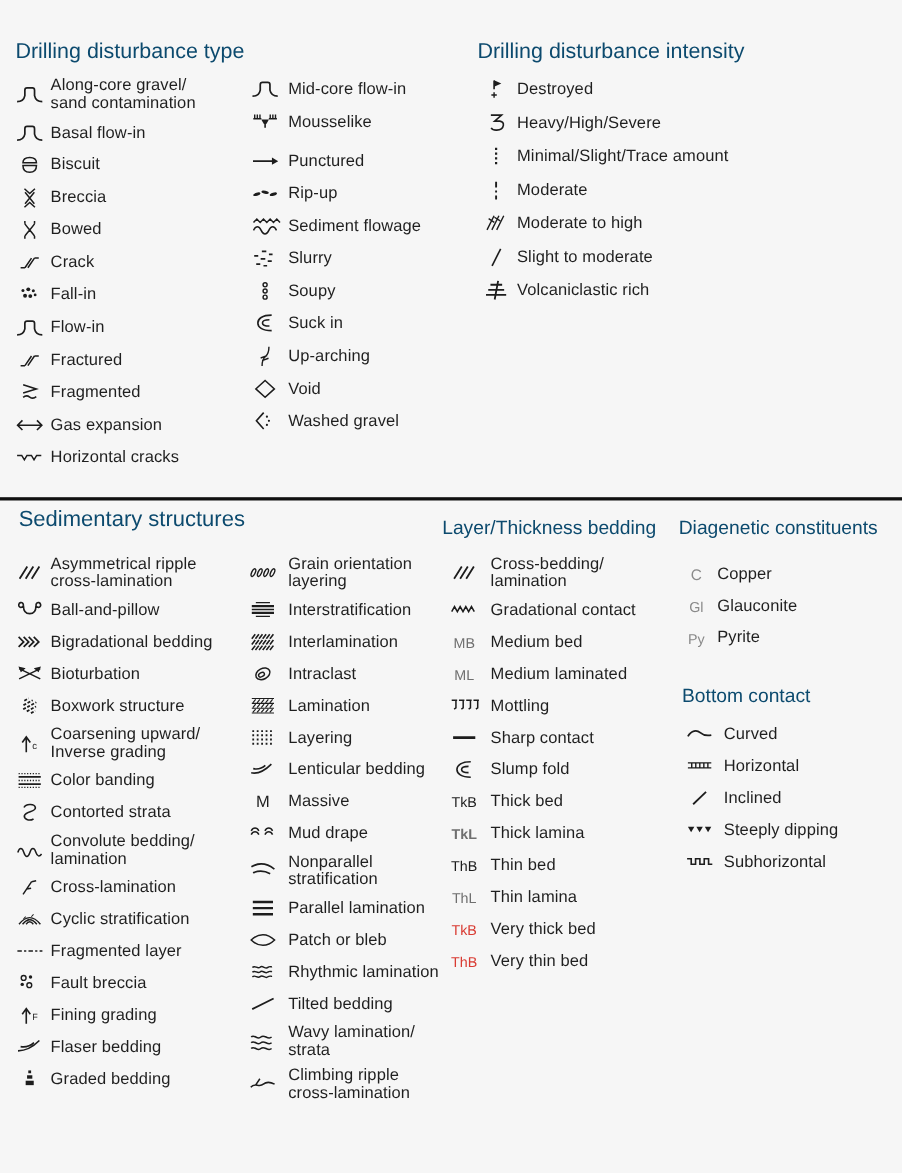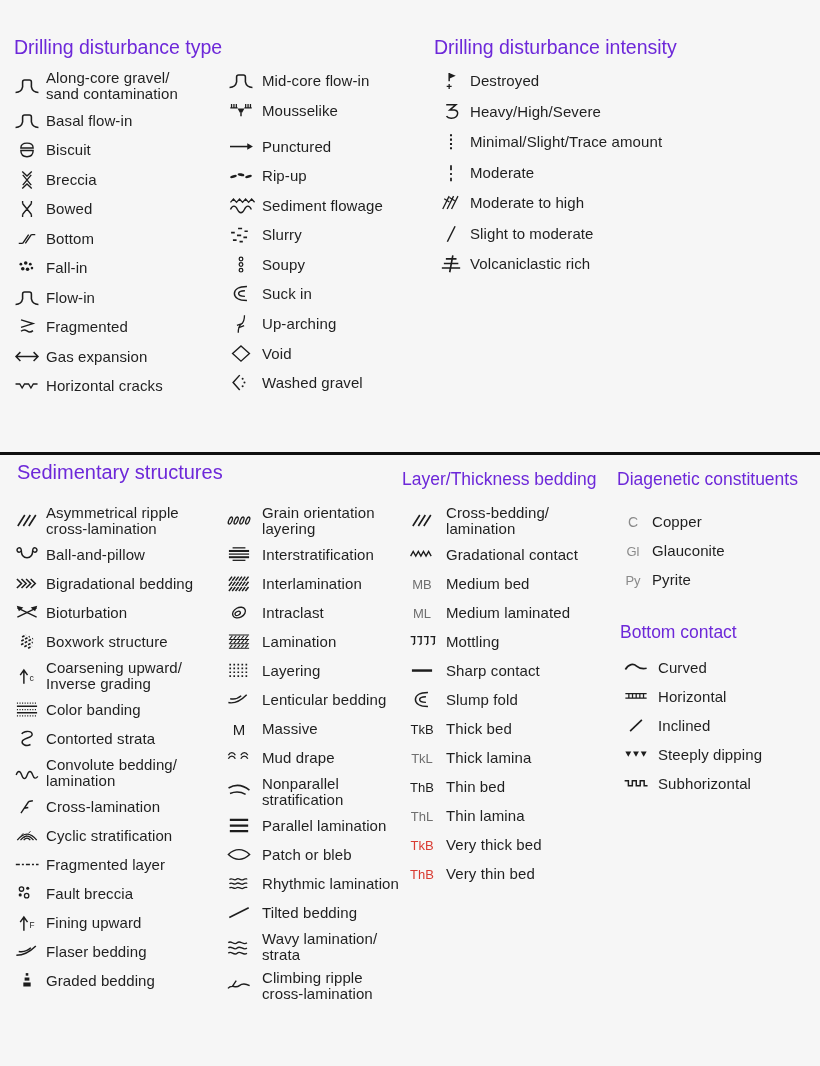--- a/index.html
+++ b/index.html
@@ -1,19 +1,19 @@
 <!DOCTYPE html>
 <html><head>
 <meta charset="utf-8">
 <style>
   html,body{margin:0;padding:0}
   body{width:820px;height:1066px;background:#f6f6f6;position:relative;overflow:hidden;
        font-family:"Liberation Sans","DejaVu Sans",sans-serif;color:#1d1d1d}
   .page{position:absolute;inset:0}
-  .title{position:absolute;color:#6d28d9;white-space:nowrap}
+  .title{position:absolute;color:#0c4a6e;white-space:nowrap}
   .t-lg{font-size:19.5px}
   .t-md{font-size:17.5px}
   #t-type{left:14px;top:36px}
   #t-int{left:434px;top:36px}
   #t-sed{left:17px;top:461px;font-size:20px}
   #t-layer{left:402px;top:469px}
   #t-diag{left:617px;top:469px}
   #t-bottom{left:620px;top:622px}
   .divider{position:absolute;left:0;top:452px;width:820px;height:3px;background:#101010}
   .col{position:absolute}
@@ -86,21 +86,21 @@
           </svg>
         </span>
         <span class="lbl">Bowed</span>
       </div>
       <div class="item">
         <span class="sym">
           <svg viewBox="0 0 30 24" width="30" height="22" fill="none" stroke="currentColor" stroke-linecap="butt" stroke-linejoin="miter">
             <path d="M6,16.8 h4.3 M10.3,16.8 L16.8,7.2 M13.2,16.8 L19.7,7.2 M19.7,7.2 H24" stroke-width="1.5"></path>
           </svg>
         </span>
-        <span class="lbl">Bottom</span>
+        <span class="lbl">Crack</span>
       </div>
       <div class="item">
         <span class="sym">
           <svg viewBox="0 0 30 24" width="30" height="22" fill="none" stroke="currentColor" stroke-linecap="butt" stroke-linejoin="miter">
             <g fill="currentColor" stroke="none">
               <circle cx="8.3" cy="7.8" r="1.5"></circle>
               <circle cx="13.6" cy="6.6" r="1.95"></circle>
               <circle cx="18.6" cy="7.9" r="1.5"></circle>
               <circle cx="10.4" cy="12.9" r="1.95"></circle>
               <circle cx="15.6" cy="13.3" r="1.95"></circle>
@@ -110,20 +110,28 @@
         </span>
         <span class="lbl">Fall-in</span>
       </div>
       <div class="item">
         <span class="sym">
           <svg viewBox="0 0 30 24" width="30" height="22" fill="none" stroke="currentColor" stroke-linecap="butt" stroke-linejoin="miter">
             <path d="M2.5,19 C7.5,19 9.5,16.5 10.2,13 L10.2,7.6 Q10.2,5.4 12.4,5.4 L17.6,5.4 Q19.8,5.4 19.8,7.6 L19.8,13 C20.5,16.5 22.5,19 27.5,19" stroke-width="1.7"></path>
           </svg>
         </span>
         <span class="lbl">Flow-in</span>
+      </div>
+      <div class="item" style="margin-top: 8px;">
+        <span class="sym">
+          <svg viewBox="0 0 30 24" width="30" height="22" fill="none" stroke="currentColor" stroke-linecap="butt" stroke-linejoin="miter">
+            <path d="M6,16.8 h4.3 M10.3,16.8 L16.8,7.2 M13.2,16.8 L19.7,7.2 M19.7,7.2 H24" stroke-width="1.5"></path>
+          </svg>
+        </span>
+        <span class="lbl">Fractured</span>
       </div>
       <div class="item" style="margin-top: 6px; text-align: center;">
         <span class="sym">
           <svg viewBox="0 0 30 24" width="30" height="22" fill="none" stroke="currentColor" stroke-linecap="butt" stroke-linejoin="miter">
             <path d="M8.5,4.2 L21.5,8.3 L8.5,12.4 M8.5,16.6 Q11.7,13.9 15,16.3 Q18.3,18.7 21.5,16" stroke-width="1.6"></path>
           </svg>
         </span>
         <span class="lbl">Fragmented</span>
       </div>
       <div class="item" style="margin-top: 4px; text-align: right;">
@@ -432,21 +440,21 @@
         </span>
         <span class="lbl">Fault breccia</span>
       </div>
       <div class="item">
         <span class="sym">
           <svg viewBox="0 0 30 24" width="30" height="22" fill="none" stroke="currentColor" stroke-linecap="butt" stroke-linejoin="miter">
             <path d="M11.6,20.5 V6.5 M7.6,11 L11.6,5.4 L15.6,11" stroke-width="1.6"></path>
             <text x="17.6" y="17" font-size="9" fill="currentColor" stroke="none" font-family="Liberation Sans, sans-serif">F</text>
           </svg>
         </span>
-        <span class="lbl">Fining upward</span>
+        <span class="lbl">Fining grading</span>
       </div>
       <div class="item">
         <span class="sym">
           <svg viewBox="0 0 30 24" width="30" height="22" fill="none" stroke="currentColor" stroke-linecap="butt" stroke-linejoin="miter">
             <path d="M3.4,15.6 C10,15.6 17.6,12.4 24.6,5.4 M6,11.4 C11,12.2 15.6,10.8 19.2,7.4" stroke-width="1.6"></path>
           </svg>
         </span>
         <span class="lbl">Flaser bedding</span>
       </div>
       <div class="item">
@@ -646,21 +654,21 @@
             <path d="M21.5,3.8 C12,3.8 7.8,7.4 7.8,11.5 C7.8,15.6 12,19.2 21.5,19.2 M19.3,8.4 C14.6,8.4 12.4,9.7 12.4,11.5 C12.4,13.3 14.6,14.6 19.3,14.6" stroke-width="1.6"></path>
           </svg>
         </span>
         <span class="lbl">Slump fold</span>
       </div>
       <div class="item">
         <span class="sym" style="color: rgb(29, 29, 29); font-size: 13px;">TkB</span>
         <span class="lbl">Thick bed</span>
       </div>
       <div class="item">
-        <span class="sym" style="color: rgb(111, 111, 111); font-size: 13px;">TkL</span>
+        <span class="sym" style="color: rgb(111, 111, 111); font-size: 13px; font-weight: bold;">TkL</span>
         <span class="lbl">Thick lamina</span>
       </div>
       <div class="item">
         <span class="sym" style="color: rgb(29, 29, 29); font-size: 13px;">ThB</span>
         <span class="lbl">Thin bed</span>
       </div>
       <div class="item" style="margin-top: 4px;">
         <span class="sym" style="color: rgb(111, 111, 111); font-size: 13px;">ThL</span>
         <span class="lbl">Thin lamina</span>
       </div>

